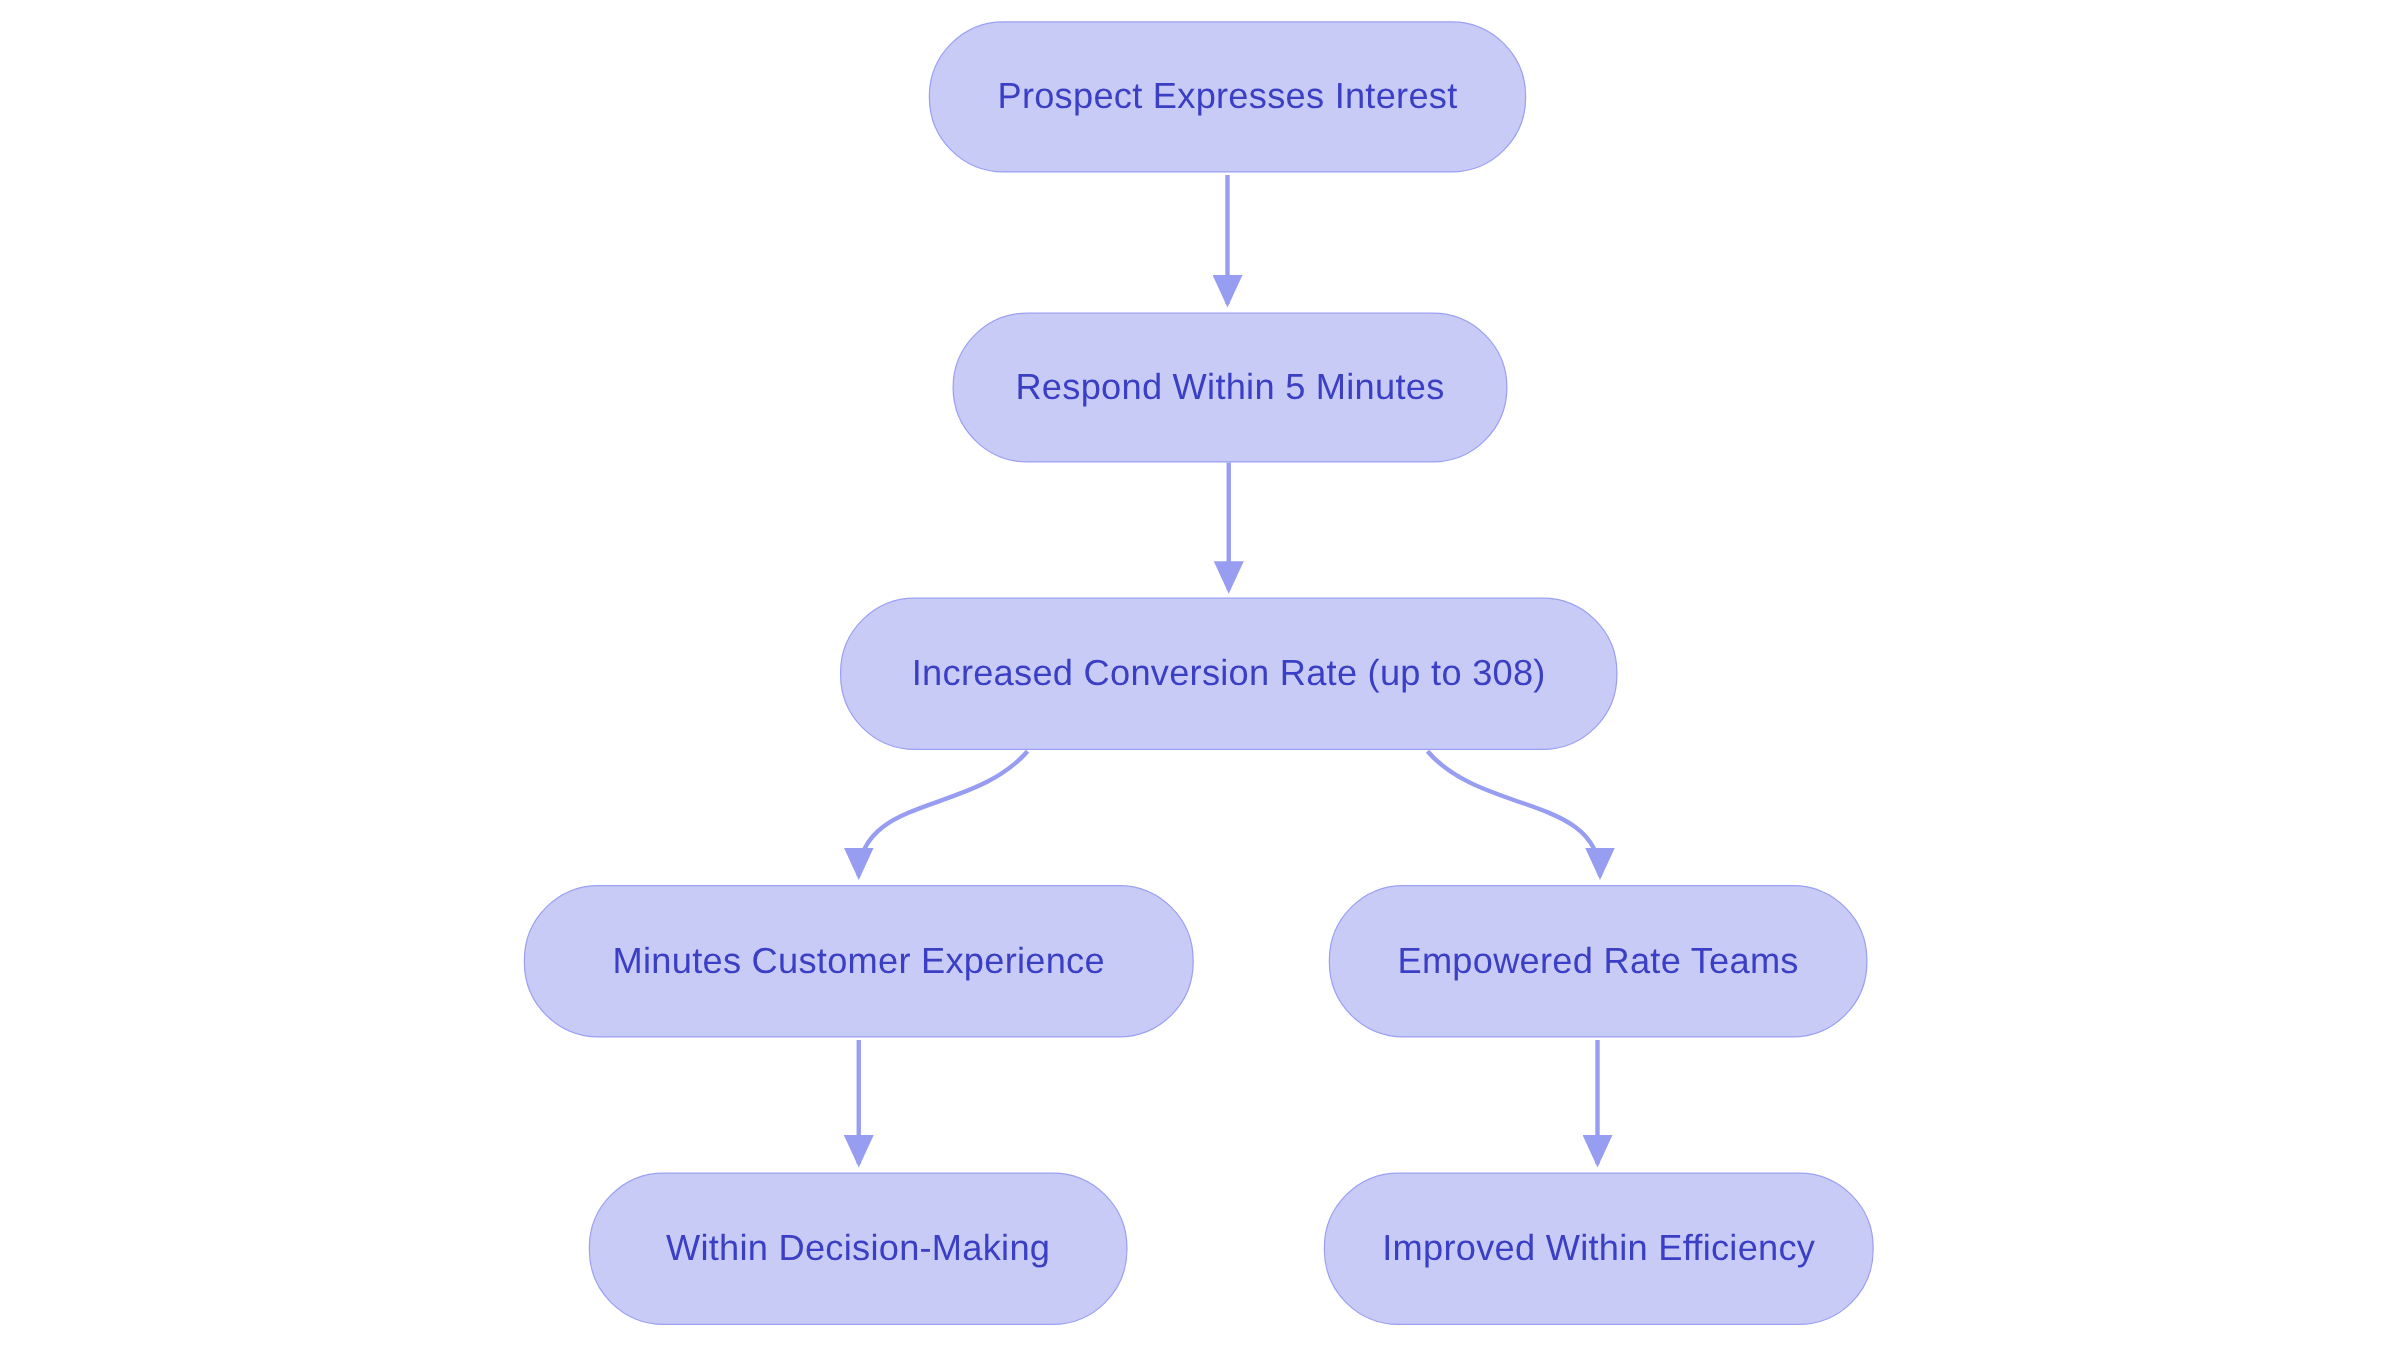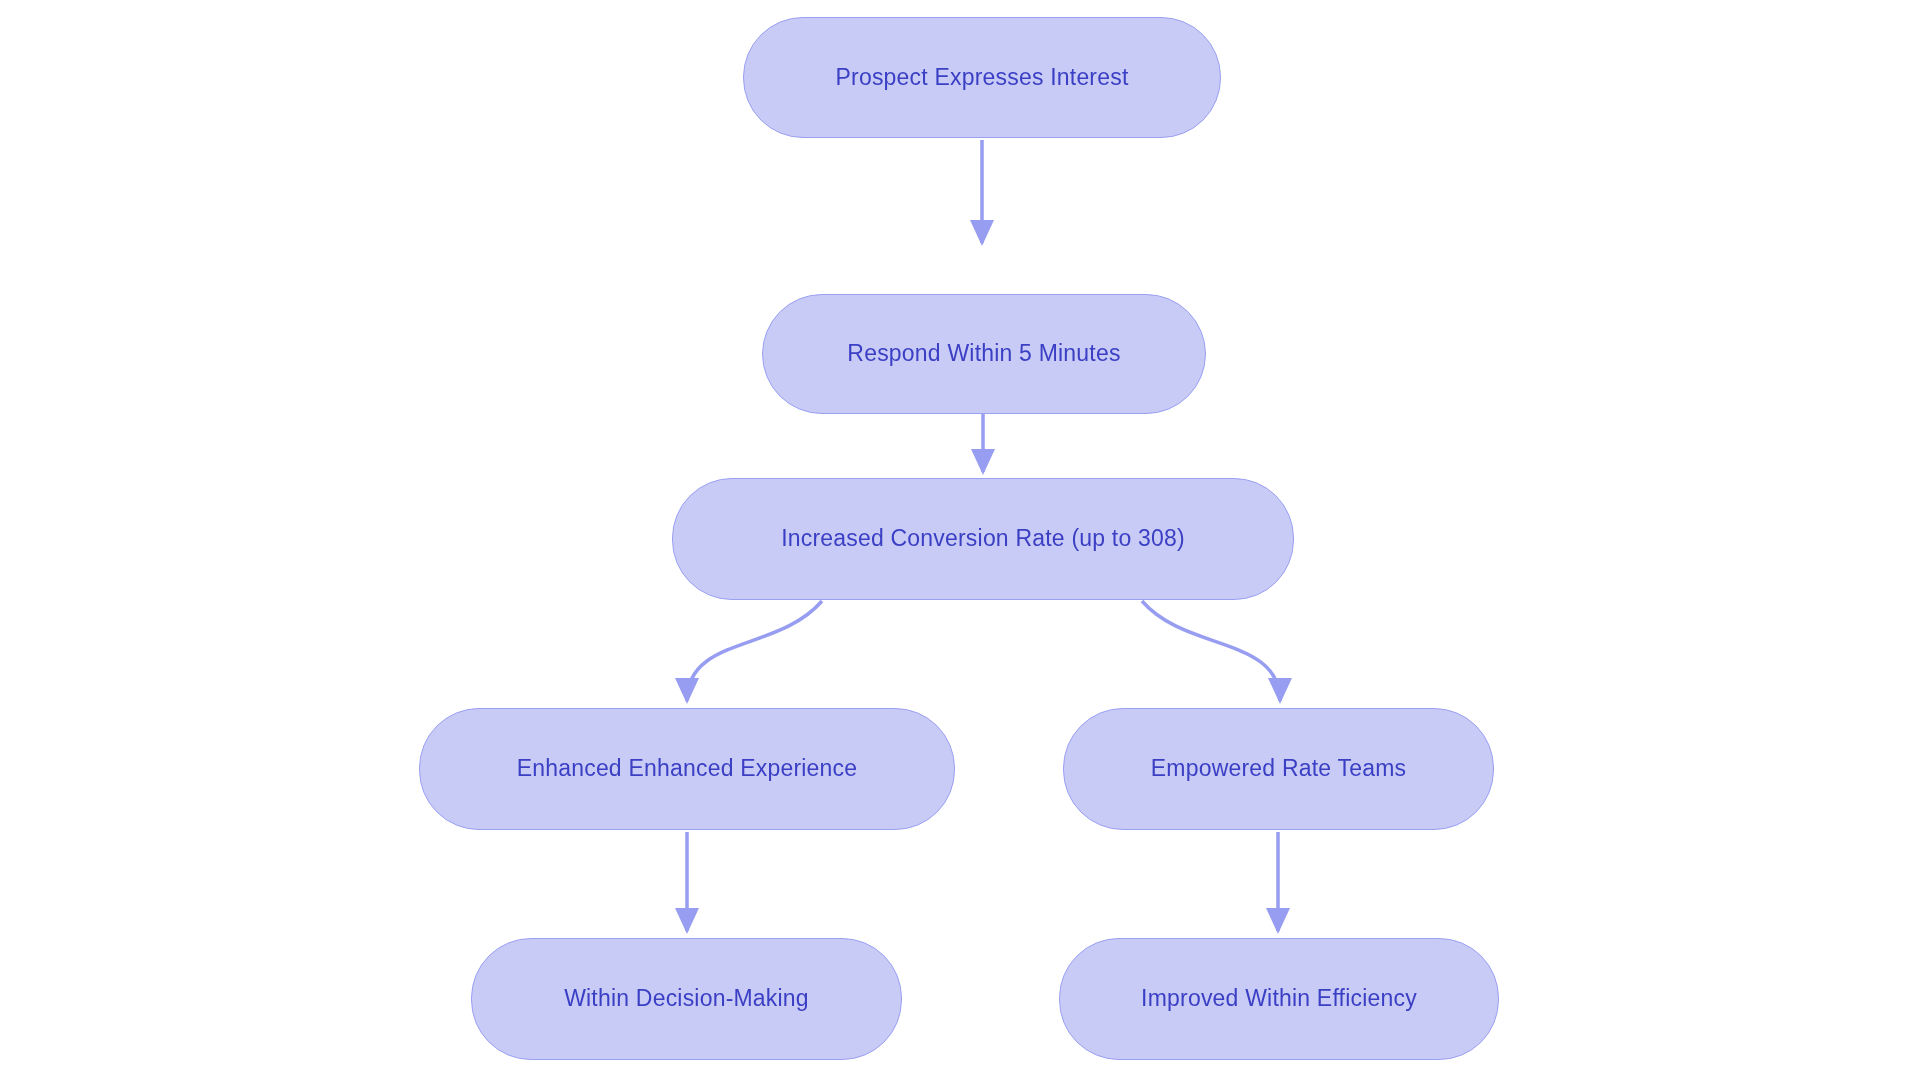--- a/index.html
+++ b/index.html
@@ -29,21 +29,21 @@
     background: #c9cbf7;
     border: 1.5px solid #9aa0f2;
     border-radius: 60px;
     display: flex;
     align-items: center;
     justify-content: center;
     text-align: center;
   }
   .node-label {
     color: #3a3fc4;
-    font-size: 23px;
+    font-size: 29px;
     line-height: 1.2;
     letter-spacing: 0.2px;
     white-space: nowrap;
   }
 </style>
 </head>
 <body>
 
 <div class="canvas">
 
@@ -58,30 +58,30 @@
     <path d="M822,601 C778,652 687,636 687,701" fill="none" stroke="#979df0" stroke-width="3.5" marker-end="url(#arrowhead)"></path>
     <path d="M1142,601 C1186,652 1280,636 1280,701" fill="none" stroke="#979df0" stroke-width="3.5" marker-end="url(#arrowhead)"></path>
     <path d="M687,832 L687,931" fill="none" stroke="#979df0" stroke-width="3.5" marker-end="url(#arrowhead)"></path>
     <path d="M1278,832 L1278,931" fill="none" stroke="#979df0" stroke-width="3.5" marker-end="url(#arrowhead)"></path>
   </svg>
 
   <div class="node" style="left:743px; top:17px; width:478px; height:121px;">
     <span class="node-label">Prospect Expresses Interest</span>
   </div>
 
-  <div class="node" style="left:762px; top:250px; width:444px; height:120px;margin-top:44px;">
+  <div class="node" style="left:762px; top:250px; width:444px; height:120px;">
     <span class="node-label">Respond Within 5 Minutes</span>
   </div>
 
   <div class="node" style="left:672px; top:478px; width:622px; height:122px;">
     <span class="node-label">Increased Conversion Rate (up to 308)</span>
   </div>
 
   <div class="node" style="left:419px; top:708px; width:536px; height:122px;">
-    <span class="node-label">Enhanced Enhanced Experience</span>
+    <span class="node-label">Minutes Customer Experience</span>
   </div>
 
   <div class="node" style="left:1063px; top:708px; width:431px; height:122px;">
     <span class="node-label">Empowered Rate Teams</span>
   </div>
 
   <div class="node" style="left:471px; top:938px; width:431px; height:122px;">
     <span class="node-label">Within Decision-Making</span>
   </div>
 

